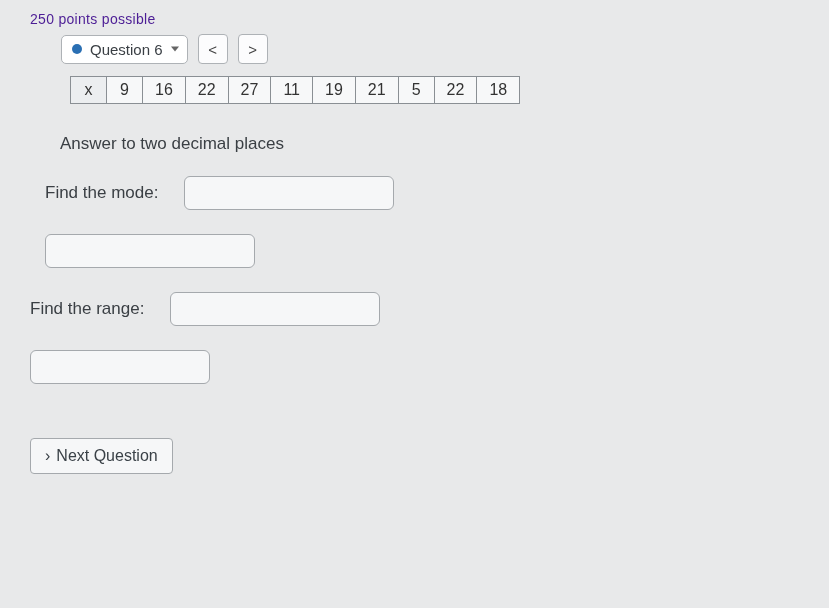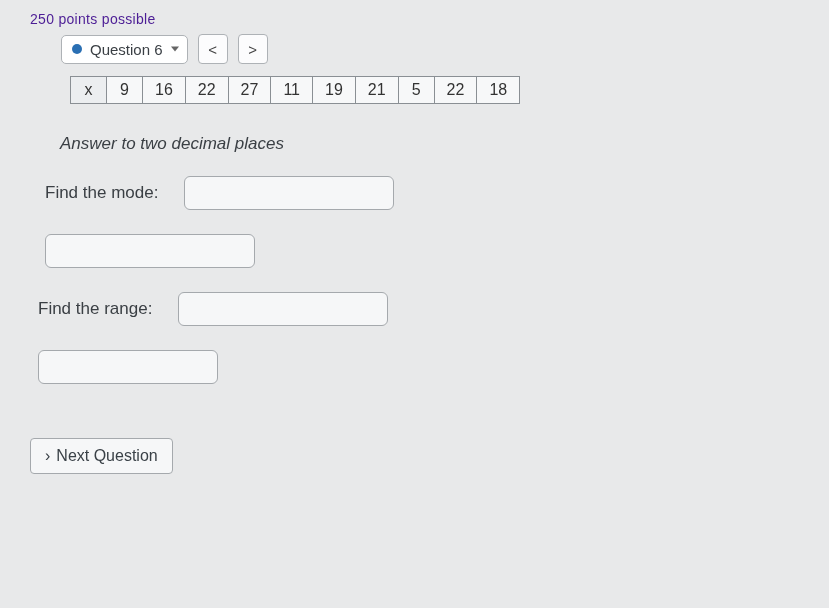--- a/index.html
+++ b/index.html
@@ -31,24 +31,24 @@
     width: 30px; height: 30px; display: inline-flex; align-items: center; justify-content: center;
     background: #fcfcfd; border: 1px solid #aeb2b6; border-radius: 4px; font-size: 15px; color: #444;
     cursor: pointer;
   }
   .data-table { border-collapse: collapse; margin: 8px 0 30px 40px; }
   .data-table td {
     border: 1px solid #8a8f94; background: #f7f8f9;
     padding: 4px 12px; font-size: 16px; text-align: center; min-width: 36px;
   }
   .data-table td.hdr { background: #eceef0; font-weight: 500; }
-  .instruction { font-style: italic; color: #3a3f44; font-size: 17px; margin: 0 0 22px 30px; }
+  .instruction { color: #3a3f44; font-size: 17px; margin: 0 0 22px 30px; }
   .field-row { display: flex; align-items: center; gap: 26px; margin-bottom: 24px; font-size: 17px; color: #3a3f44; }
   .field-row.indent1 { margin-left: 15px; }
-  .field-row.indent0 { margin-left: 8px; }
+  .field-row.indent0 { margin-left: 0; }
   .answer-input {
     width: 210px; height: 34px; border: 1px solid #a5a9ad; border-radius: 6px;
     background: #f6f7f8; padding: 4px 8px; font-size: 15px;
   }
   .answer-input.small { width: 180px; }
   .next-btn {
     display: inline-flex; align-items: center; gap: 6px; margin-top: 30px;
     border: 1px solid #a5a9ad; border-radius: 4px; background: #f6f7f8;
     padding: 8px 14px; font-size: 16px; color: #3a4147; cursor: pointer;
   }

